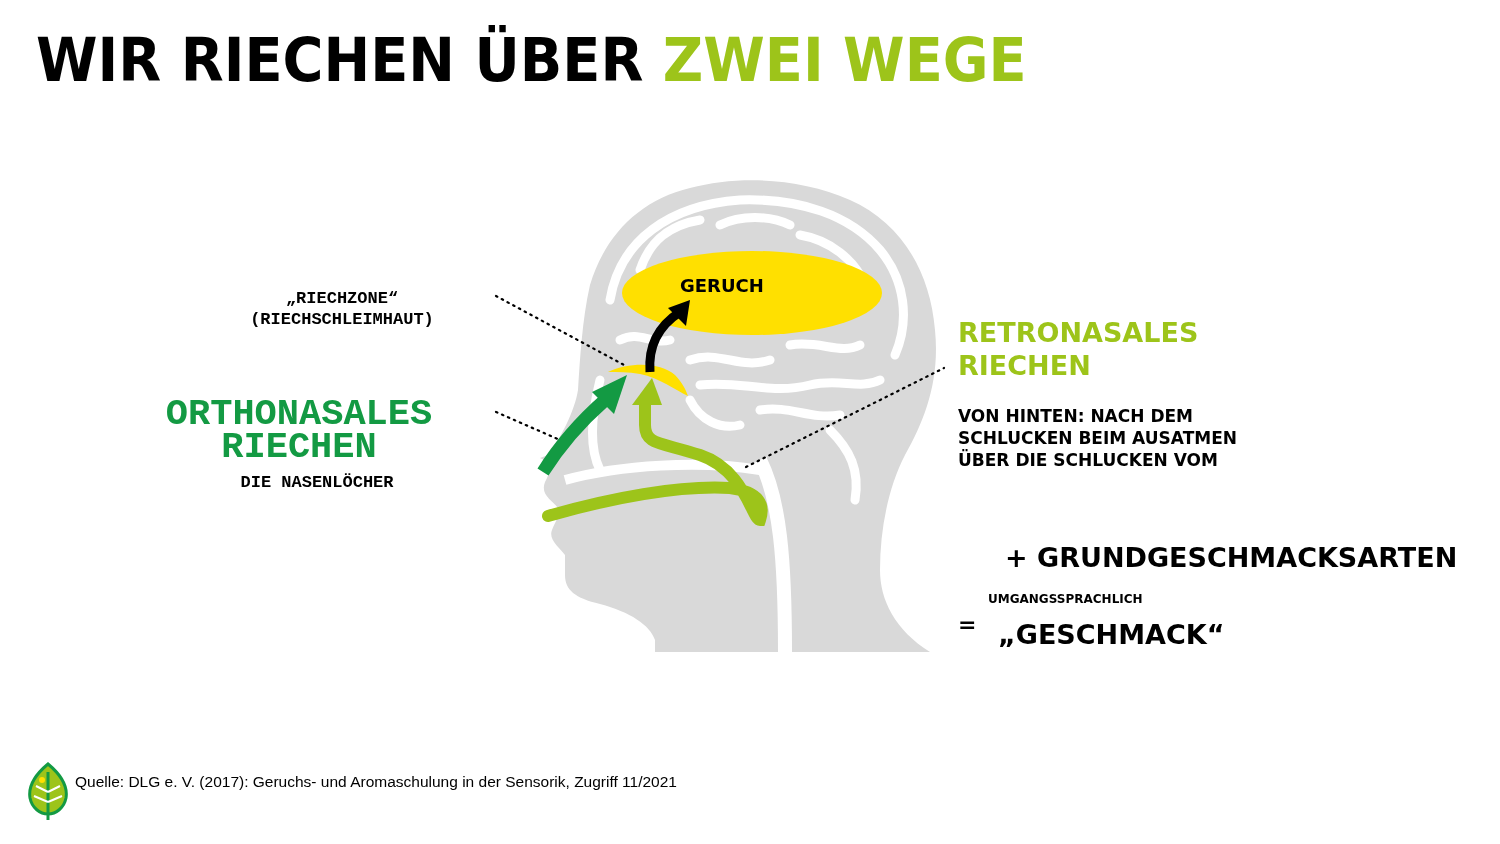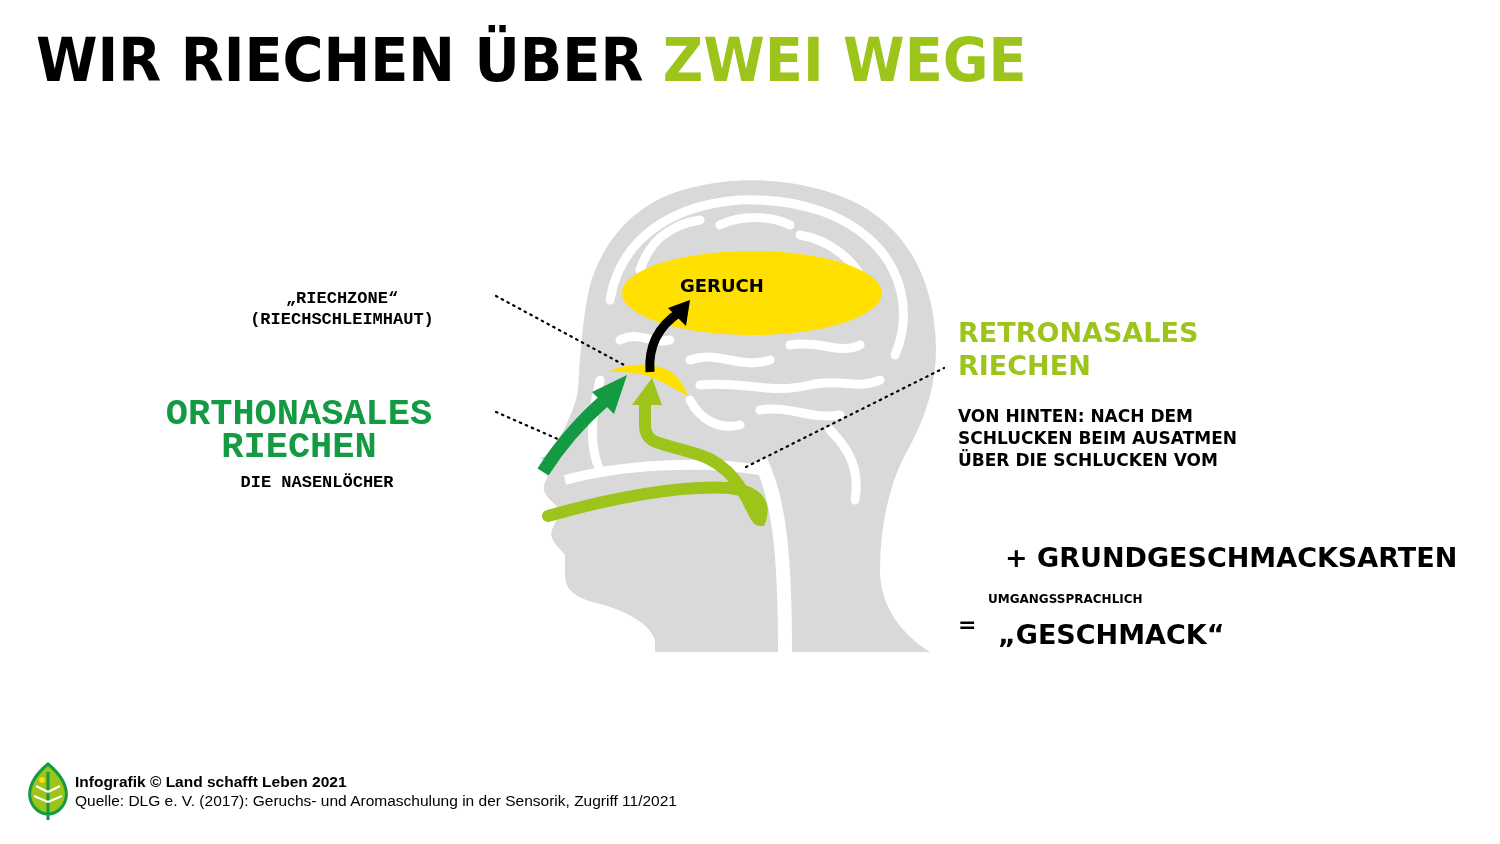--- a/index.html
+++ b/index.html
@@ -101,15 +101,14 @@
 <div class="lbl geschmack">„GESCHMACK“</div>
 
 <svg class="logo" width="44" height="60" viewBox="0 0 44 60">
   <path d="M22 2 C34 12 42 24 40 36 C38 46 30 52 22 52 C14 52 6 46 4 36 C2 24 10 12 22 2 Z" fill="#9dc41a" stroke="#139a43" stroke-width="3"></path>
   <path d="M22 10 L22 58" stroke="#139a43" stroke-width="3"></path>
   <path d="M10 24 L22 30 M8 34 L22 40 M34 24 L22 30 M36 34 L22 40" stroke="#ffffff" stroke-width="2"></path>
   <circle cx="16" cy="18" r="3" fill="#ffe000"></circle>
 </svg>
 
 <div class="footer">
-  <div class="b">Infografik © Land schafft Leben 2021</div>
   <div>Quelle: DLG e. V. (2017): Geruchs- und Aromaschulung in der Sensorik, Zugriff 11/2021</div>
 </div>
 
 </body></html>

